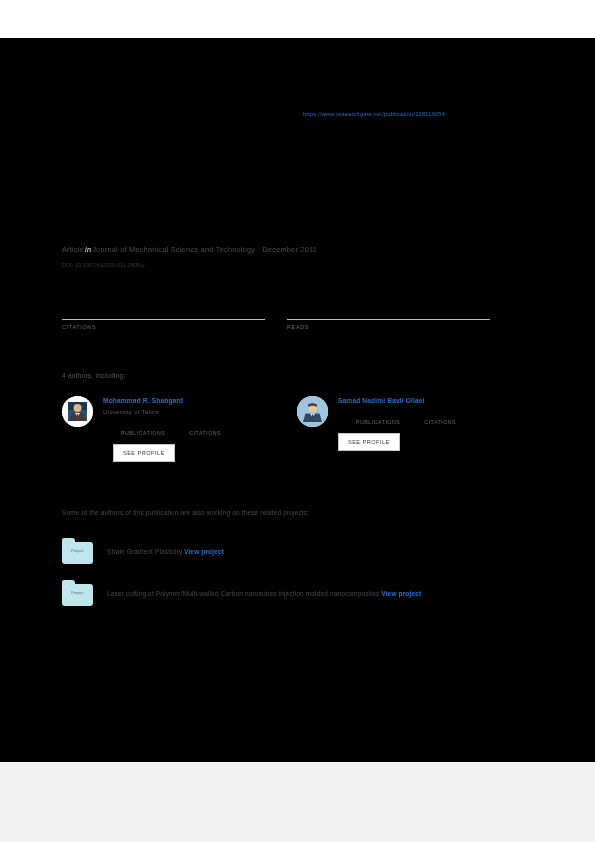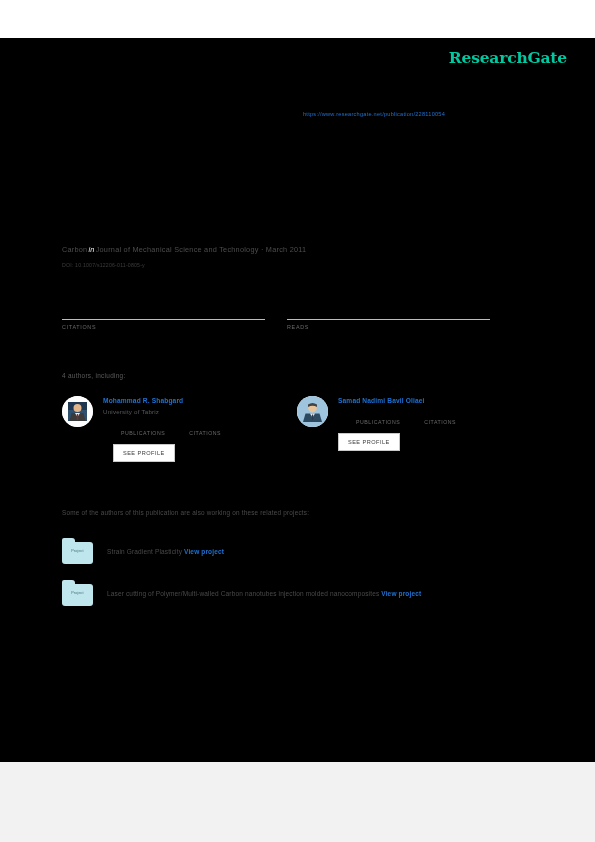--- a/index.html
+++ b/index.html
@@ -252,27 +252,26 @@
     font-weight: bold;
   }
 </style>
 </head>
 <body>
 
 <div class="page-top-margin"></div>
 
 <div class="page-body">
 
-  <div class="brand">ResearchGate</div>
 
   <a class="pub-url">https://www.researchgate.net/publication/228110054</a>
 
   <div class="meta-block">
     <div class="article-line">
-      <span class="kw-article">Carbon</span><span class="kw-in">in</span><span class="journal">Journal of Mechanical Science and Technology · March 2011</span>
+      <span class="kw-article">Article</span><span class="kw-in">in</span><span class="journal">Journal of Mechanical Science and Technology · December 2011</span>
     </div>
     <div class="doi-line">DOI: 10.1007/s12206-011-0805-y</div>
   </div>
 
   <div class="stats">
     <div class="stat">
       <div class="stat-value"></div>
       <div class="stat-rule"></div>
       <div class="stat-label">CITATIONS</div>
     </div>

